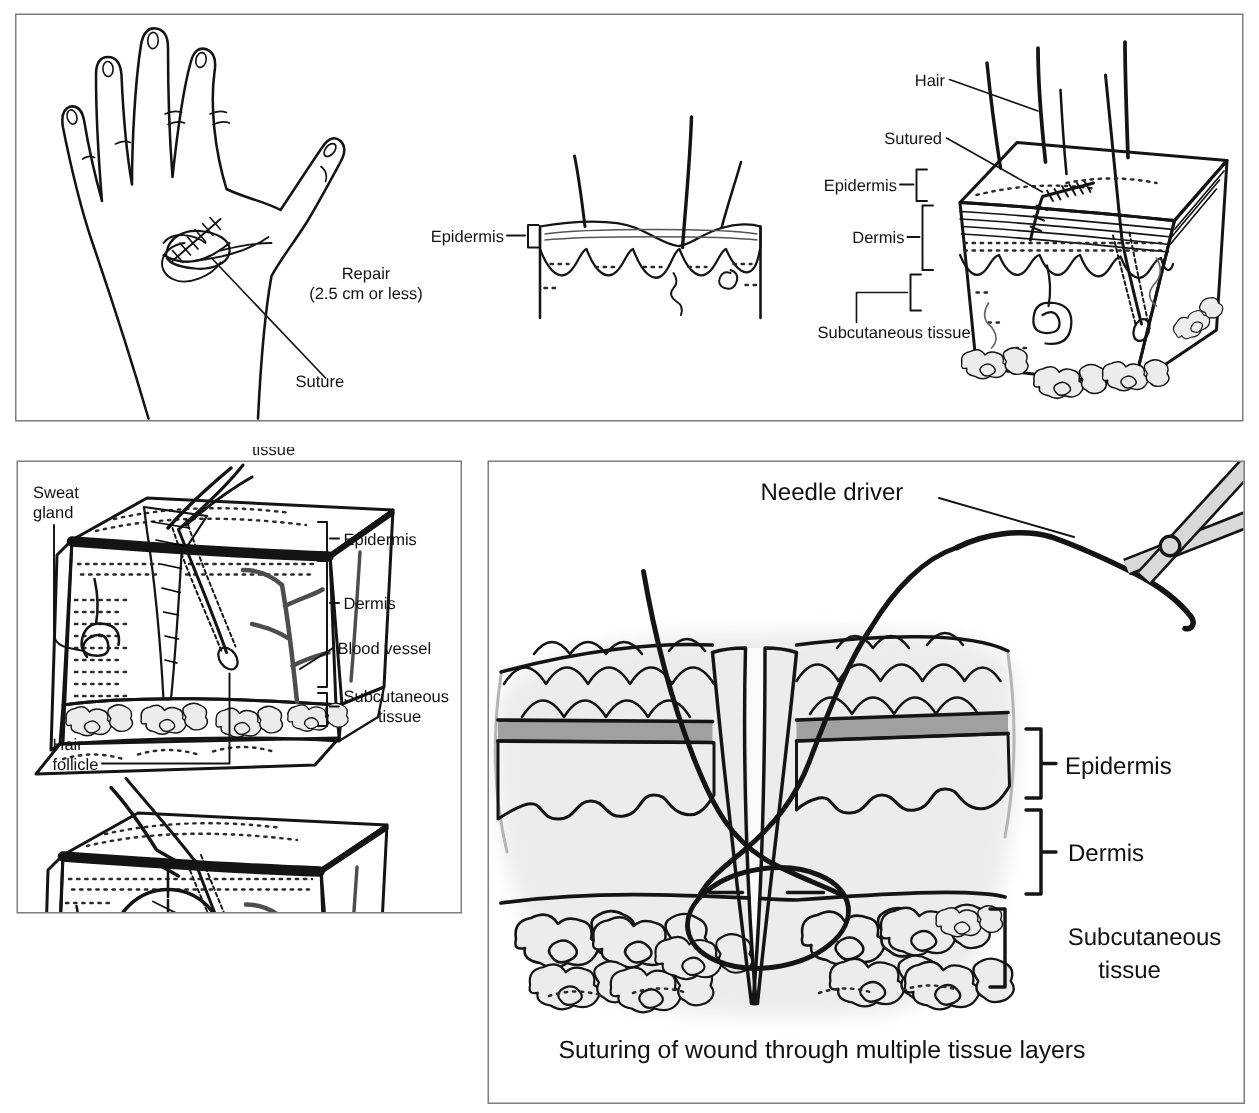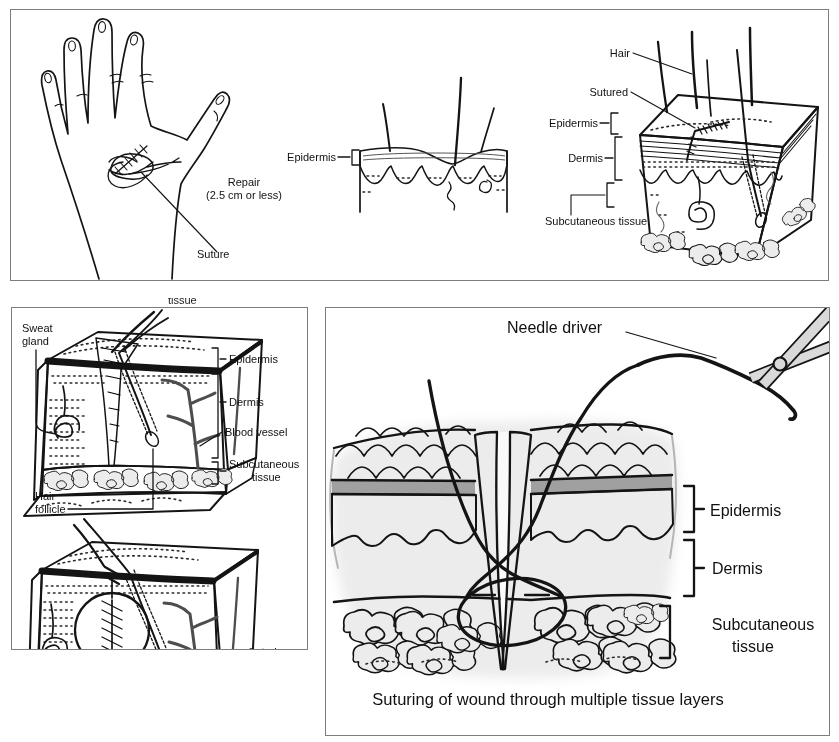--- a/index.html
+++ b/index.html
@@ -1,20 +1,20 @@
 <!DOCTYPE html>
 <html><head>
 <meta charset="utf-8">
 <style>
   html,body{margin:0;padding:0;background:#fff;}
   .page{position:relative;width:839px;height:742px;background:#fff;overflow:hidden;
         font-family:"Liberation Sans",sans-serif;}
   .panel{position:absolute;border:1px solid #7d7d7d;background:#fff;box-sizing:border-box;overflow:hidden;}
   #panel-top{left:10px;top:9px;width:819px;height:272px;}
-  #panel-bl{left:11px;top:307px;width:297px;height:343px;}
+  #panel-bl{left:11px;top:307px;width:297px;height:302px;}
   #panel-br{left:325px;top:307px;width:505px;height:429px;}
   .panel svg{position:absolute;left:0;top:0;}
   .clip-frag{position:absolute;left:168px;top:298px;width:52px;height:9px;overflow:hidden;
              font-size:11px;color:#222;}
   .clip-frag span{display:block;margin-top:-4px;}
   
   .ln{stroke:#141414;fill:none;stroke-linecap:round;stroke-linejoin:round;}
   .w1{stroke-width:1.1}.w12{stroke-width:1.3}.w14{stroke-width:1.5}.w16{stroke-width:1.7}
   .w2{stroke-width:2}.w22{stroke-width:2.3}.w24{stroke-width:2.5}.w3{stroke-width:3}
   .w32{stroke-width:3.3}.w36{stroke-width:3.7}

